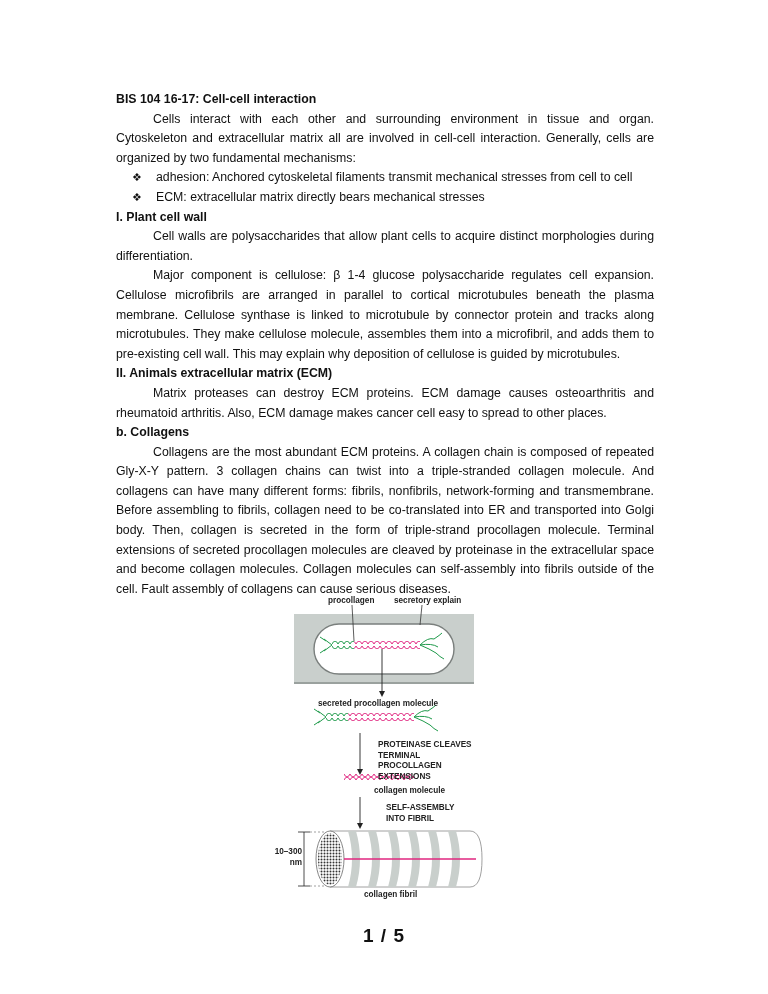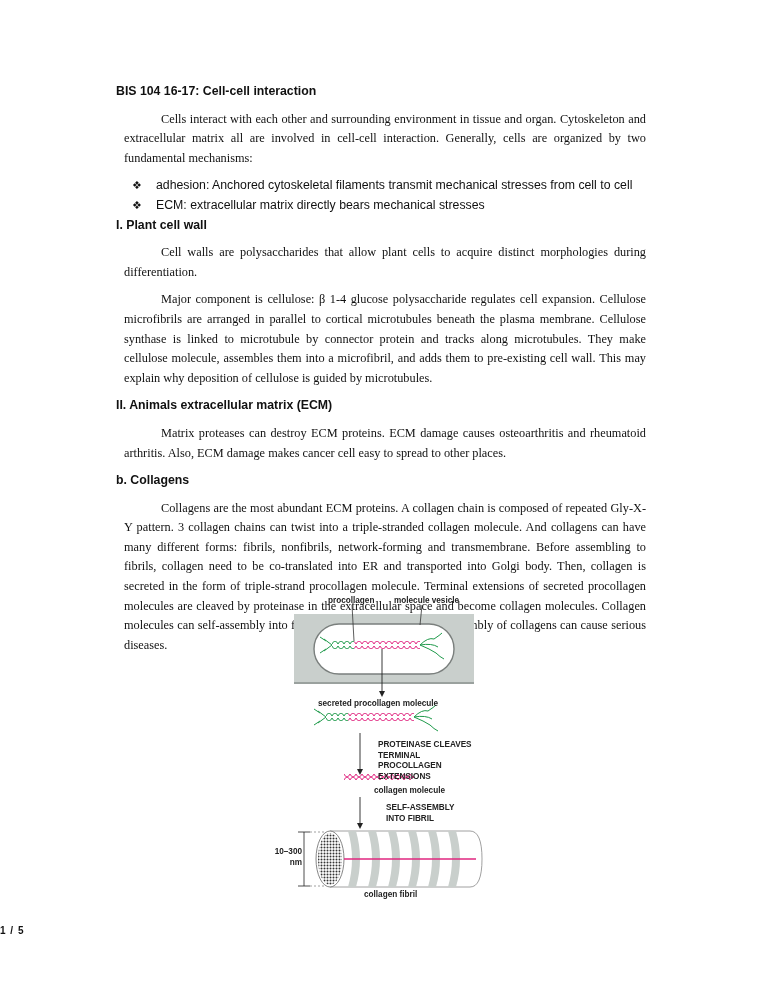--- a/index.html
+++ b/index.html
@@ -1,26 +1,26 @@
 <!DOCTYPE html>
 <html><head>
 <meta charset="utf-8">
 <style>
   html, body { margin:0; padding:0; background:#ffffff; }
   body { width:768px; height:994px; position:relative; overflow:hidden;
          font-family:"Liberation Sans", sans-serif; color:#111; }
-  .page { position:absolute; left:116px; top:82px; width:538px; font-size:12.3px; line-height:19.6px; }
+  .page { position:absolute; left:116px; top:90px; width:538px; font-size:12.3px; line-height:19.6px; }
   .title, .heading { font-weight:bold; }
-  p { margin:8px; text-align:justify;font-family:Liberation Serif, serif; }
+  p { margin:0; text-align:justify; }
   .indent { text-indent:37px; }
   .bullet { position:relative; padding-left:40px; margin-left:0; text-align:justify; }
   .bullet .mark { position:absolute; left:16px; top:0; font-size:11px; }
   .figure { position:absolute; left:290px; top:597px; width:200px; height:330px; }
-  .page-num { position:absolute; left:0; width:768px; top:925px; text-align:left;
-              font-size:10px; font-weight:bold; letter-spacing:1px; }
+  .page-num { position:absolute; left:0; width:768px; top:925px; text-align:center;
+              font-size:19px; font-weight:bold; letter-spacing:1px; }
   .fig-lbl { position:absolute; font-size:8.2px; font-weight:bold; color:#222; white-space:nowrap; }
   .fig-caps { position:absolute; font-size:8.2px; font-weight:bold; color:#222; line-height:10.5px; }
 </style>
 </head>
 <body>
 
 <div class="page">
   <div class="title">BIS 104 16-17: Cell-cell interaction</div>
   <p class="indent">Cells interact with each other and surrounding environment in tissue and organ. Cytoskeleton and extracellular matrix all are involved in cell-cell interaction. Generally, cells are organized by two fundamental mechanisms:</p>
   <div class="bullet">
@@ -99,21 +99,21 @@
     <line x1="54" y1="262" x2="186" y2="262" stroke="#e0267f" stroke-width="1.6"></line>
 
     <line x1="14" y1="235" x2="14" y2="289" stroke="#222" stroke-width="0.8"></line>
     <line x1="8" y1="235" x2="20" y2="235" stroke="#222" stroke-width="0.8"></line>
     <line x1="8" y1="289" x2="20" y2="289" stroke="#222" stroke-width="0.8"></line>
     <line x1="20" y1="235" x2="34" y2="235" stroke="#888" stroke-width="0.8" stroke-dasharray="2 2"></line>
     <line x1="20" y1="289" x2="34" y2="289" stroke="#888" stroke-width="0.8" stroke-dasharray="2 2"></line>
   </svg>
 
   <span class="fig-lbl" style="left:38px; top:-1px;">procollagen</span>
-  <span class="fig-lbl" style="left:104px; top:-1px;">molecule vesicle</span>
+  <span class="fig-lbl" style="left:104px; top:-1px;">secretory explain</span>
   <span class="fig-lbl" style="left:28px; top:102px;">secreted procollagen molecule</span>
   <div class="fig-caps" style="left:88px; top:143px;">
     <div>PROTEINASE CLEAVES</div>
     <div>TERMINAL</div>
     <div>PROCOLLAGEN</div>
     <div>EXTENSIONS</div>
   </div>
   <span class="fig-lbl" style="left:52px; top:189px;padding-left:32px;">collagen molecule</span>
   <div class="fig-caps" style="left:96px; top:206px;">
     <div>SELF-ASSEMBLY</div>

